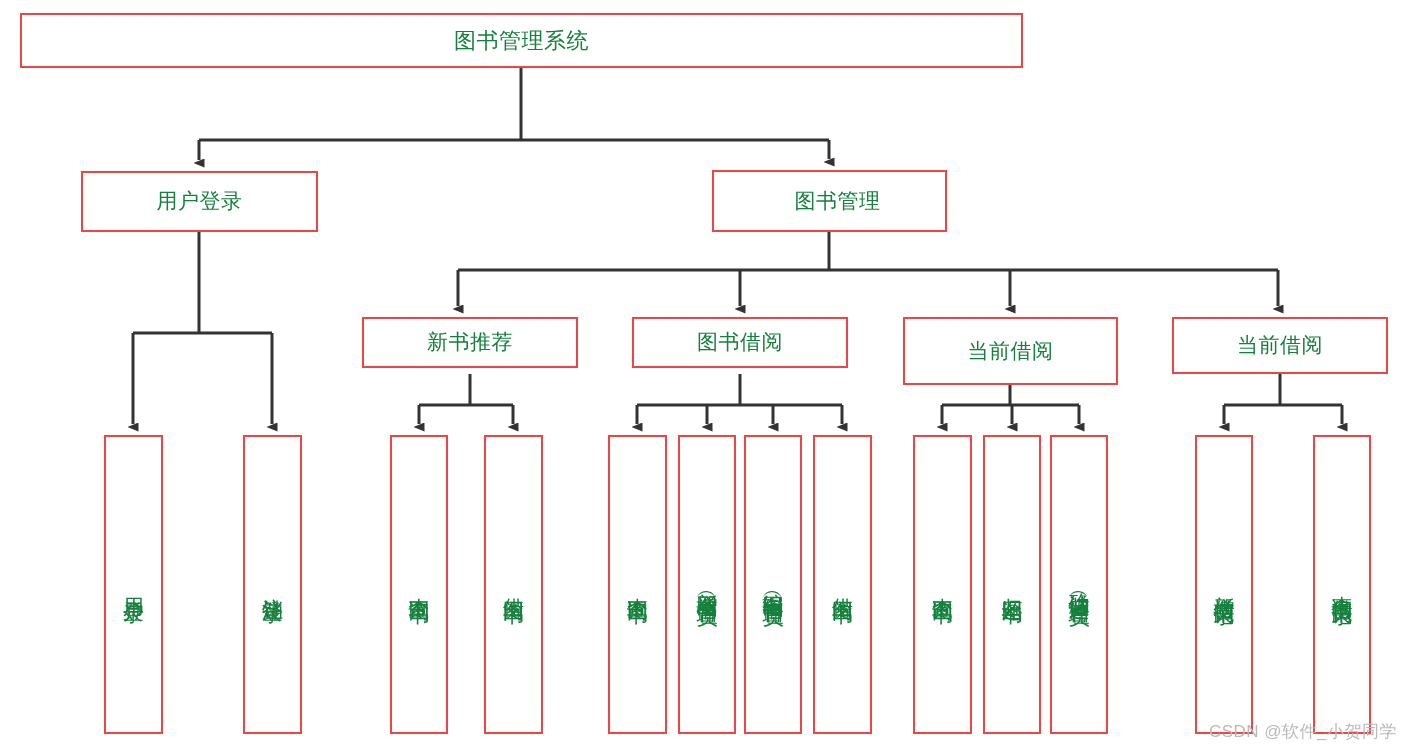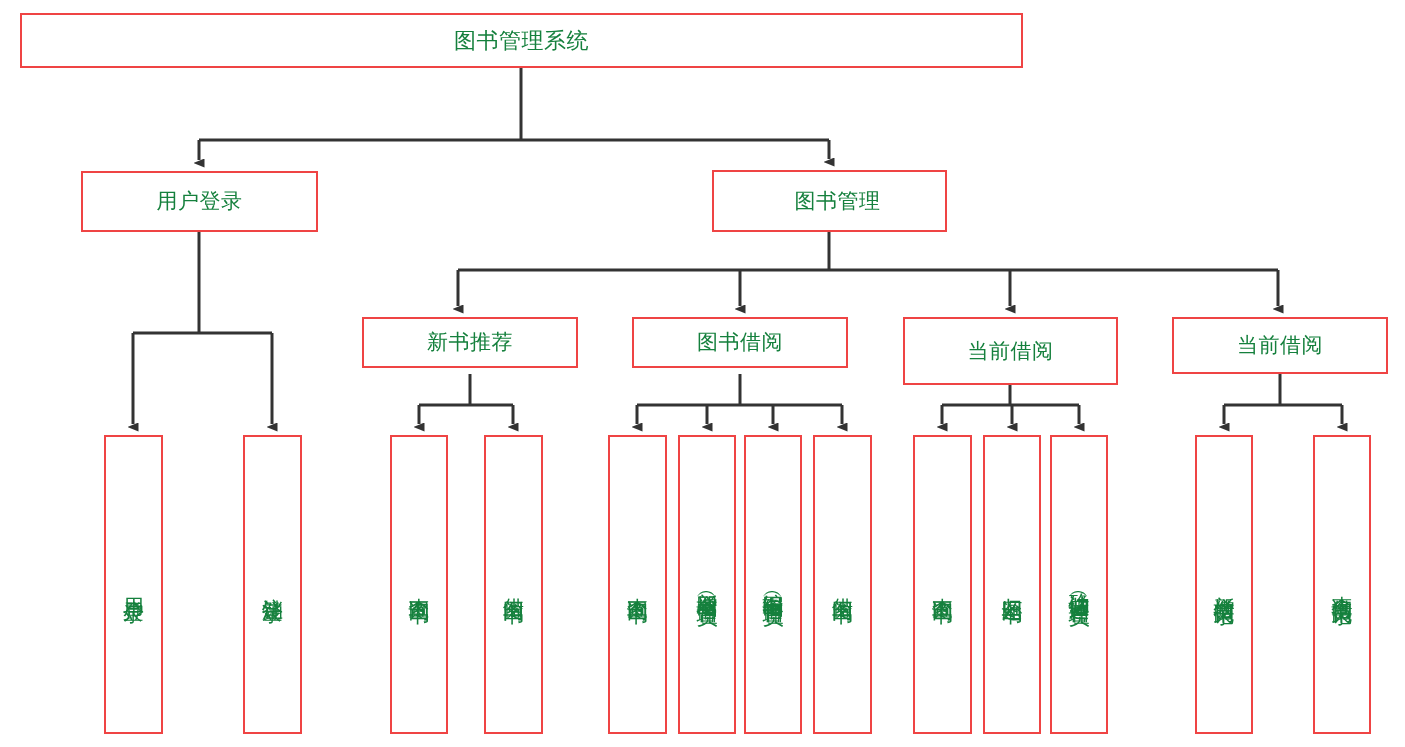--- a/index.html
+++ b/index.html
@@ -183,13 +183,14 @@
         <span class="node-label">确认归还（管理员）</span>
       </div>
       <div class="node level-3 vertical" style="left: 1195px; top: 435px; width: 58px; height: 299px;">
         <span class="node-label">新增借阅记录</span>
       </div>
       <div class="node level-3 vertical" style="left: 1313px; top: 435px; width: 58px; height: 299px;">
         <span class="node-label">查询借阅记录</span>
       </div>
     </div>
 
+  <div id="watermark">CSDN @软件_小贺同学</div>
 </div>
 
 </body></html>

